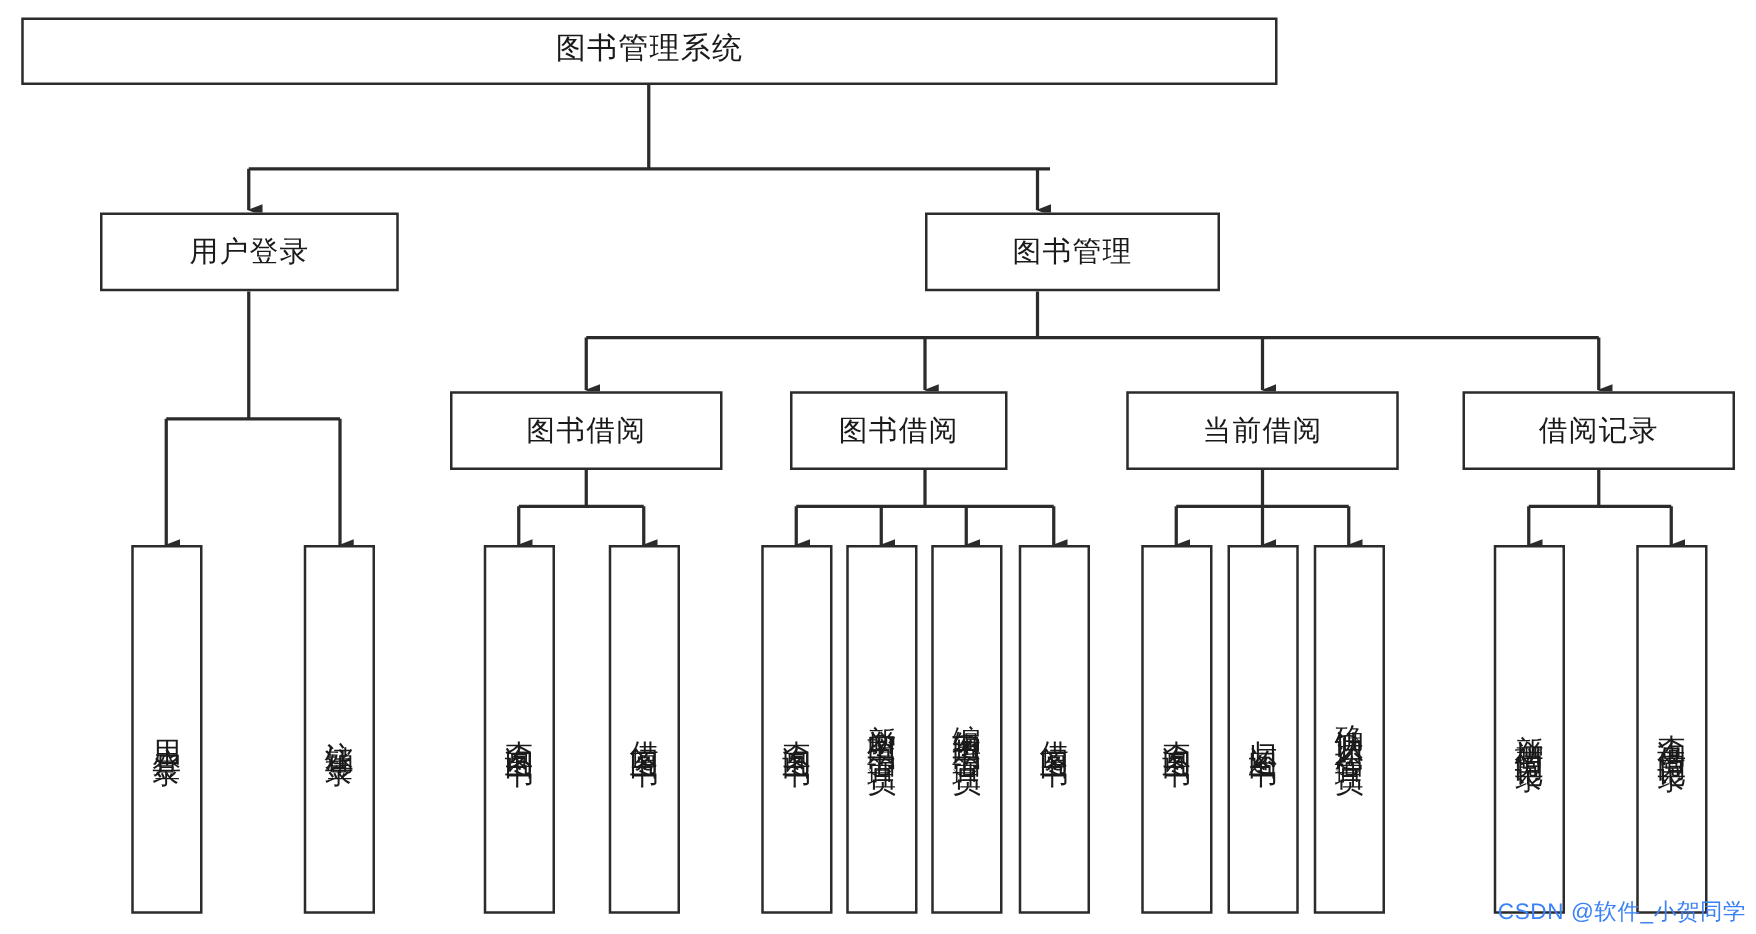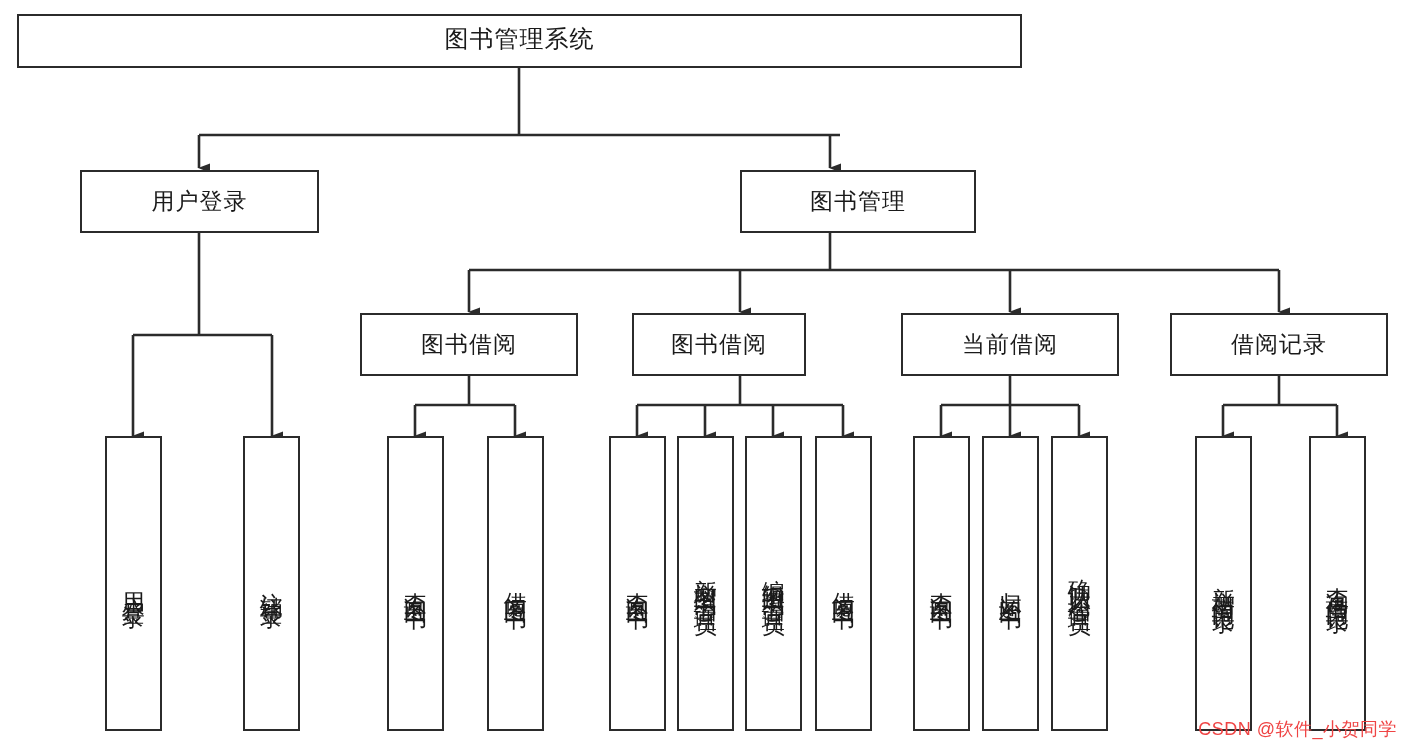--- a/index.html
+++ b/index.html
@@ -56,21 +56,21 @@
     writing-mode: vertical-rl;
     text-orientation: upright;
     display: block;
     white-space: nowrap;
   }
   .watermark {
     position: absolute;
     right: 8px;
     bottom: 6px;
     font-size: 18px;
-    color: #ef4444;
+    color: #3b82f6;
     letter-spacing: 0.5px;
     white-space: nowrap;
     user-select: none;
   }
 </style>
 </head>
 <body>
 
 <div id="canvas">
 

